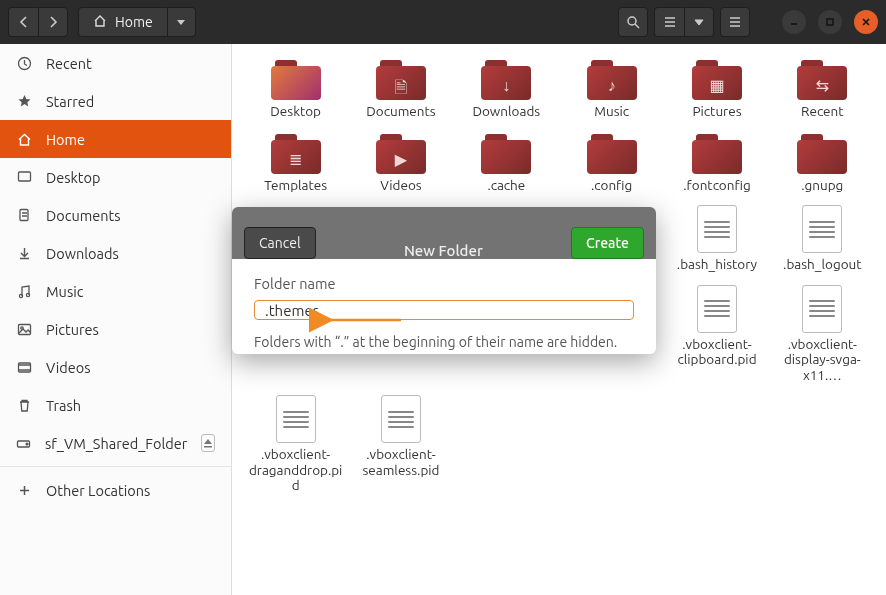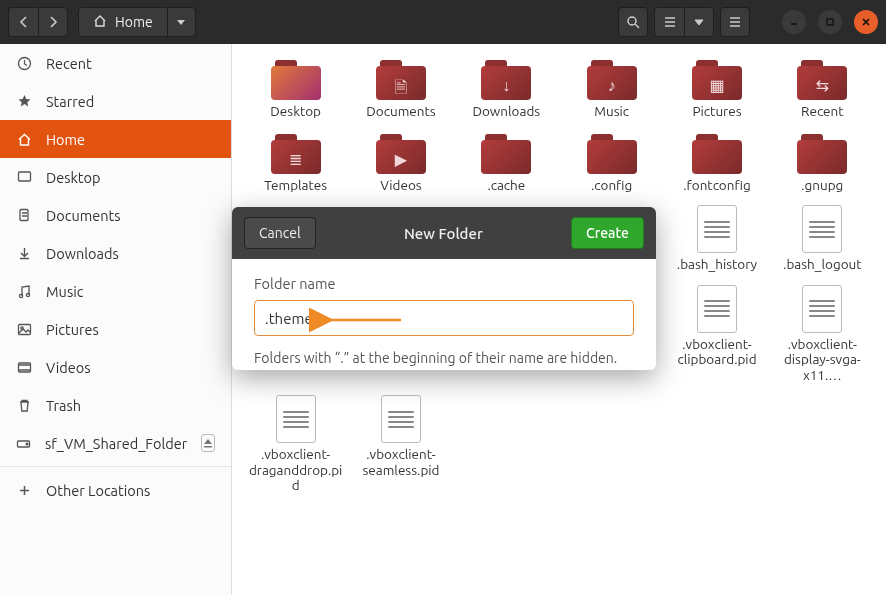--- a/index.html
+++ b/index.html
@@ -83,30 +83,30 @@
   .doc-icon span { height:2px; background:#888; border-radius:1px; }
 
   
   .dialog-backdrop { position:absolute; top:0; left:0; right:0; bottom:0; }
   .dialog {
     position:absolute; left:232px; top:207px; width:424px;
     background:#fff; border-radius:6px; overflow:hidden;
     box-shadow:0 8px 28px rgba(0,0,0,.35);
   }
   .dlg-header {
-    height:52px; background:#404040; display:flex; align-items:center; justify-content:space-between;
+    height:52px; background:#737373; display:flex; align-items:flex-end; justify-content:space-between;
     padding:0 12px; color:#eee; font-size:15px;
   }
   .dlg-btn { height:32px; padding:0 14px; border-radius:4px; border:1px solid #222;
              background:#4a4a4a; color:#eee; font-size:14px; display:flex; align-items:center; cursor:pointer;}
   .dlg-btn.create { background:#2fa72d; border-color:#1f7a1d; color:#fff; font-weight:500;}
   .dlg-body { padding:16px 22px 4px; color:#555; font-size:14.5px; }
   .dlg-body label { display:block; margin-bottom:8px; }
   .dlg-input {
-    width:100%; height:36px; border:1px solid #e28c3a; border-radius:4px;
+    width:100%; height:20px; border:1px solid #e28c3a; border-radius:4px;
     padding:0 10px; font-size:15px; color:#333; outline:none;
     background:#fff;
   }
   .dlg-hint { margin-top:14px; font-size:14px; color:#555;}
 
   .arrow {
     position:absolute; left:321px; top:310px; width:80px; height:20px; z-index:50;
   }
   .arrow svg { overflow:visible; }
 </style>

